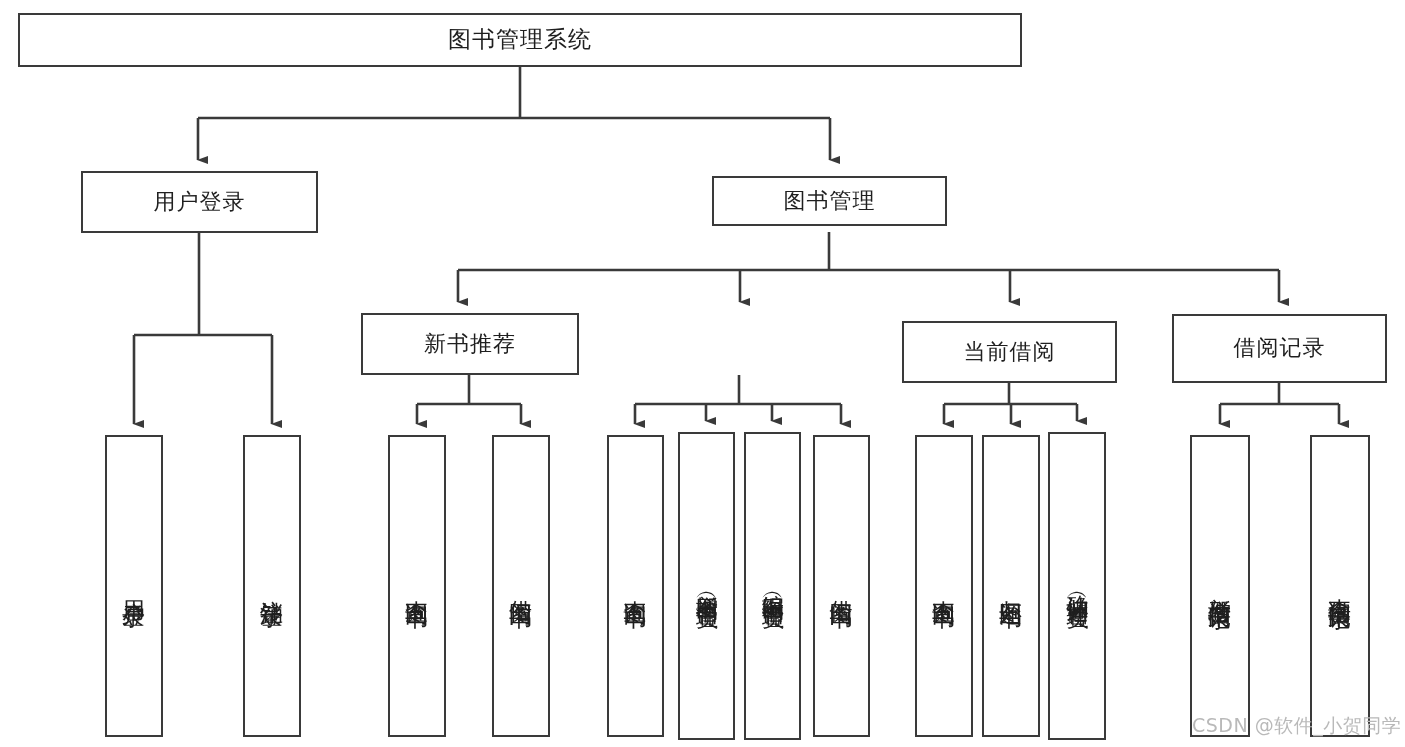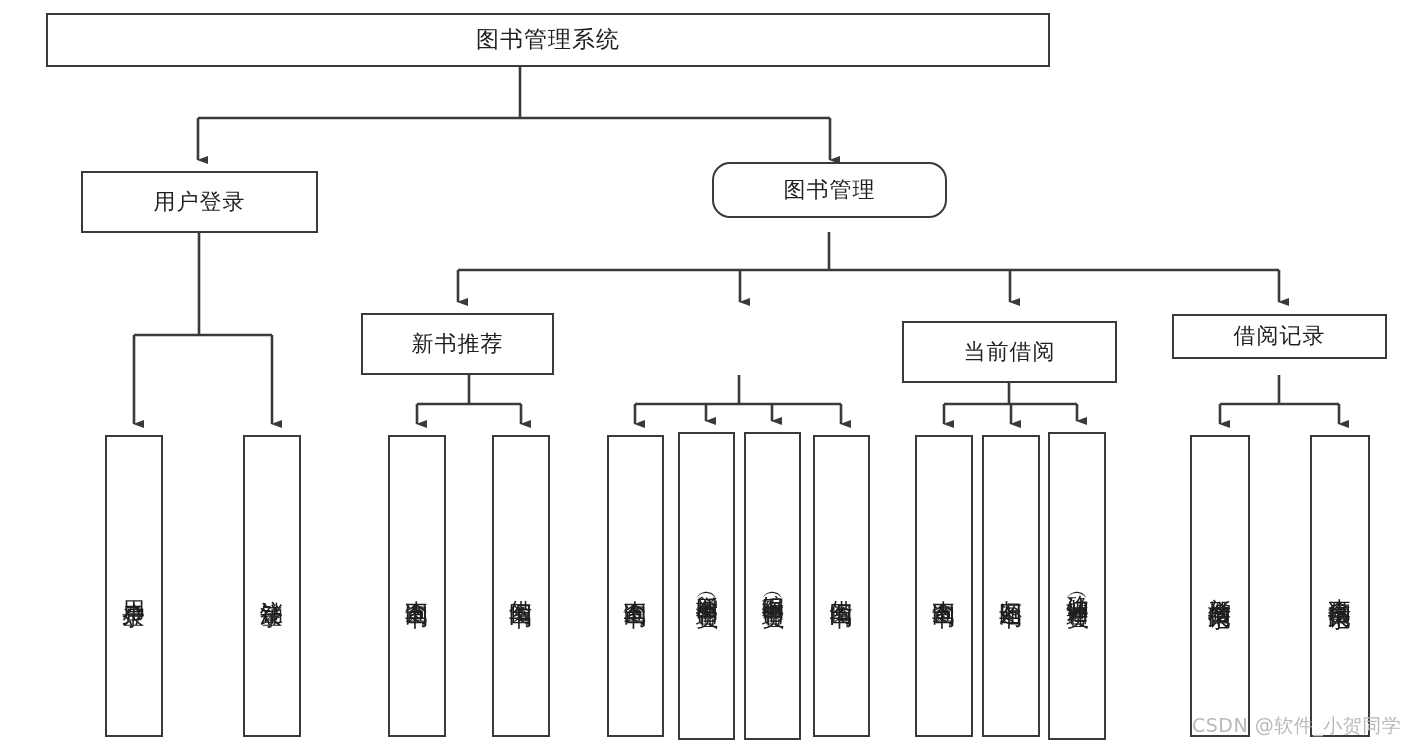--- a/index.html
+++ b/index.html
@@ -43,21 +43,21 @@
   .node.vert {
     writing-mode: vertical-rl;
     text-orientation: upright;
     font-size: 23px;
     line-height: 1.22;
     letter-spacing: 2px;
     padding: 4px 0;
     align-items: center;
     justify-content: center;
   }
-  .node.root { font-size: 23px; margin-left: 28px; }
+  .node.root { font-size: 23px; }
   .watermark {
     position: absolute;
     font-size: 19px;
     color: #b9b9b9;
     white-space: nowrap;
     letter-spacing: 0.5px;
     font-family: "DejaVu Sans", "Liberation Sans", sans-serif;
   }
 </style>
 </head>
@@ -112,25 +112,25 @@
       <path d="M1220,404 L1339,404"></path>
       <path d="M1220,404 L1220,424" marker-end="url(#arrow)"></path>
       <path d="M1339,404 L1339,424" marker-end="url(#arrow)"></path>
 
     </g>
   </svg>
 
   <div class="node horiz root" style="left:18px; top:13px; width:1004px; height:54px;">图书管理系统</div>
 
   <div class="node horiz" style="left:81px; top:171px; width:237px; height:62px;">用户登录</div>
-  <div class="node horiz" style="left:712px; top:162px; width:235px; height:56px;border-radius:18px;">图书管理</div>
+  <div class="node horiz" style="left:712px; top:176px; width:235px; height:50px;">图书管理</div>
 
-  <div class="node horiz" style="left:361px; top:313px; width:193px; height:62px;">新书推荐</div>
+  <div class="node horiz" style="left:361px; top:313px; width:218px; height:62px;">新书推荐</div>
   <div class="node horiz" style="left:902px; top:313px; width:215px; height:62px;margin-top:8px;">当前借阅</div>
-  <div class="node horiz" style="left:1172px; top:314px; width:215px; height:45px;text-align:right;">借阅记录</div>
+  <div class="node horiz" style="left:1172px; top:314px; width:215px; height:69px;text-align:right;">借阅记录</div>
 
   <div class="node vert" style="left:105px; top:435px; width:58px; height:302px;">用户登录</div>
   <div class="node vert" style="left:243px; top:435px; width:58px; height:302px;">注销登录</div>
 
   <div class="node vert" style="left:388px; top:435px; width:58px; height:302px;">查询图书</div>
   <div class="node vert" style="left:492px; top:435px; width:58px; height:302px;">借阅图书</div>
 
   <div class="node vert" style="left:607px; top:435px; width:57px; height:302px;">查询图书</div>
   <div class="node vert" style="left:678px; top:432px; width:57px; height:308px; font-size:22px;">新增图书（管理员）</div>
   <div class="node vert" style="left:744px; top:432px; width:57px; height:308px; font-size:22px;">编辑图书（管理员）</div>

